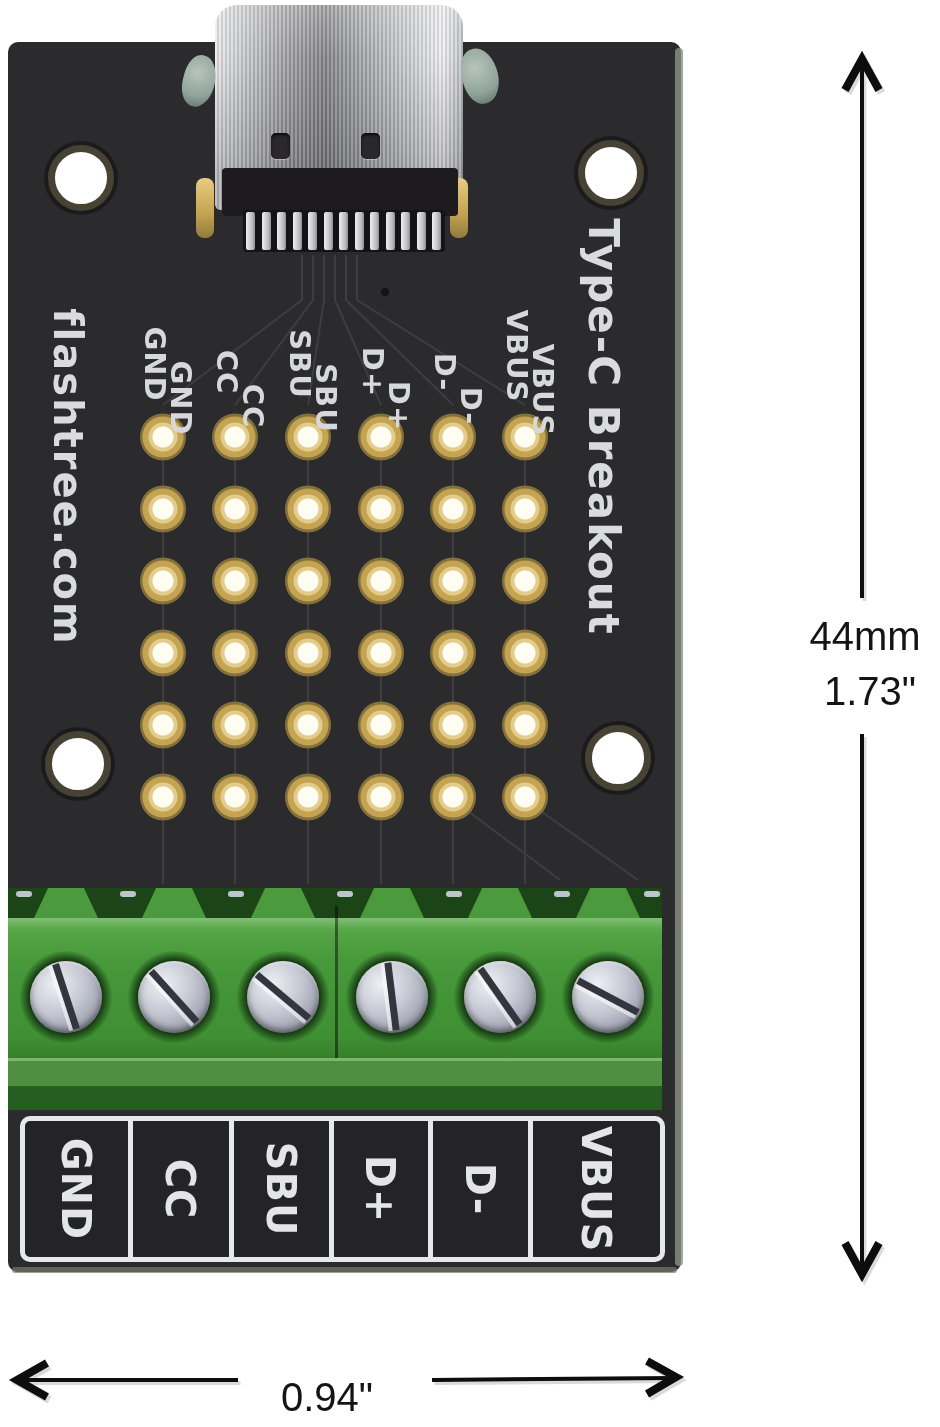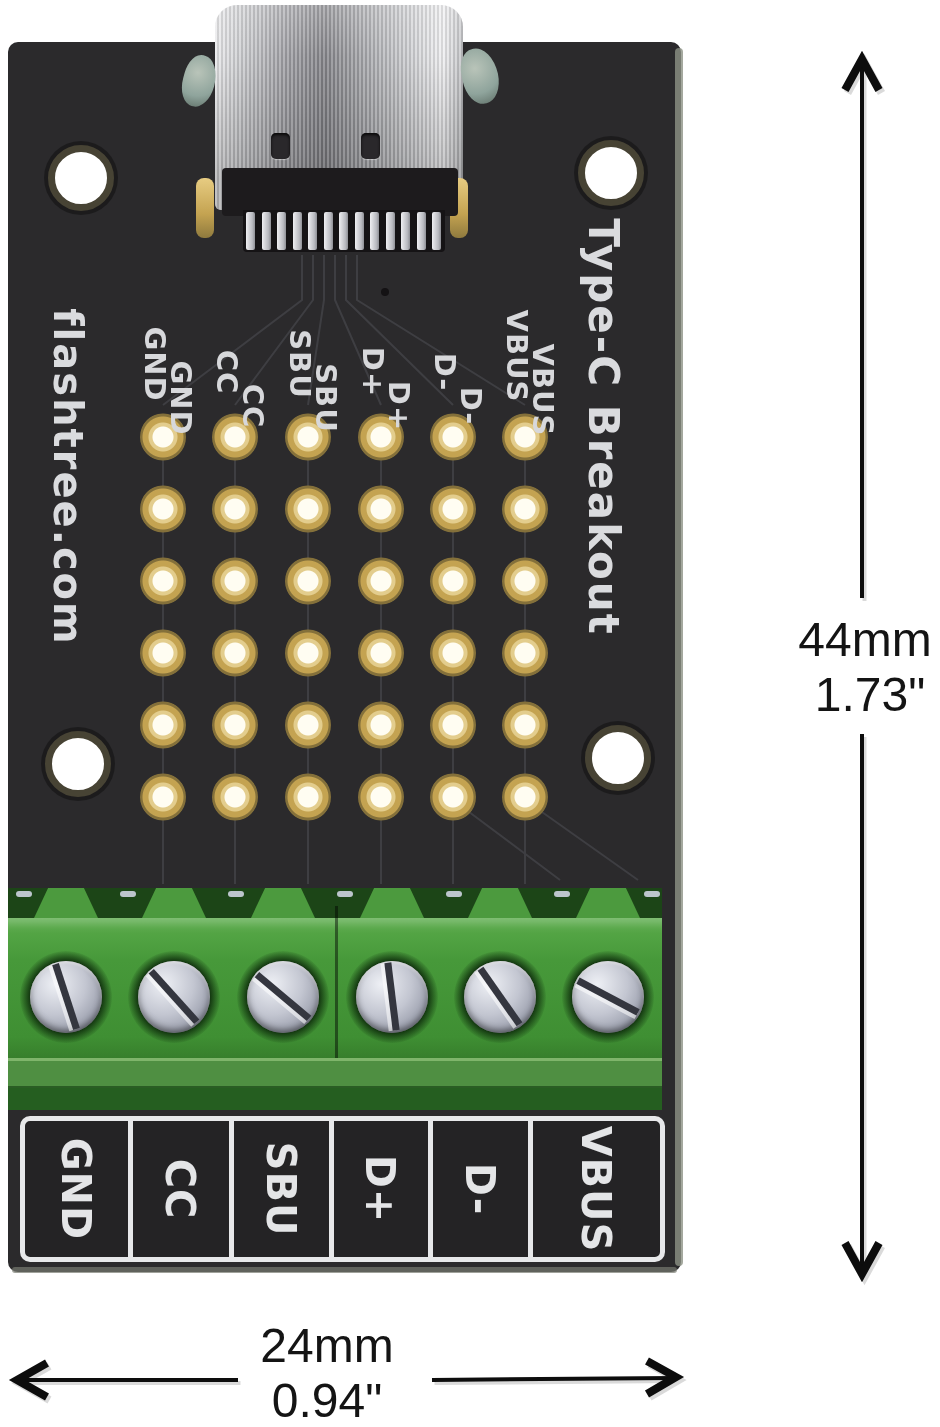--- a/index.html
+++ b/index.html
@@ -59,21 +59,21 @@
     border-top:3px solid #7fb56b;border-bottom:2px solid #2a5d24;box-sizing:border-box;}
   #terminal-bottom{position:absolute;left:0;top:200px;width:100%;height:22px;background:#255e20;}
   
   #label-strip{position:absolute;left:12px;top:1074px;width:645px;height:146px;
     border:5px solid #e7e8ea;border-radius:10px;display:flex;background:#242325;box-sizing:border-box;}
   .label-cell{flex:1 1 0;display:flex;align-items:center;justify-content:center;overflow:visible;}
   .label-cell + .label-cell{border-left:5px solid #e7e8ea;}
   .label-cell span{white-space:nowrap;transform:rotate(90deg);font-family:"DejaVu Sans",sans-serif;
     font-weight:bold;font-size:40px;color:#e4e5e7;letter-spacing:1px;}
   
-  .dim-text{position:absolute;color:#141414;font-size:48px;line-height:1;transform:translateX(-50%);
+  .dim-text{position:absolute;color:#141414;font-size:40px;line-height:1;transform:translateX(-50%);
     font-family:"Liberation Sans",sans-serif;}
   svg{position:absolute;left:0;top:0;}
 </style>
 </head>
 <body>
 
 <div id="stage">
 
   <div id="board">
 
@@ -243,15 +243,14 @@
     <g stroke="#0d0d0d" stroke-width="4" fill="none">
       <path d="M862,60 L862,598 M862,734 L862,1272"></path>
       <path d="M18,1380 L238,1380 M432,1380 L675,1378"></path>
       <path d="M845,90 L862,59 L879,90 M845,1243 L862,1274 L879,1243" stroke-width="8"></path>
       <path d="M47,1363 L17,1380 L47,1397 M647,1361 L676,1377 L647,1394" stroke-width="8"></path>
     </g>
   </svg>
 
   <div class="dim-text" style="left:865px;top:616px;">44mm</div>
   <div class="dim-text" style="left:870px;top:671px;">1.73"</div>
-  <div class="dim-text" style="left:327px;top:1322px;">24mm</div>
   <div class="dim-text" style="left:327px;top:1377px;">0.94"</div>
 </div>
 
 </body></html>

